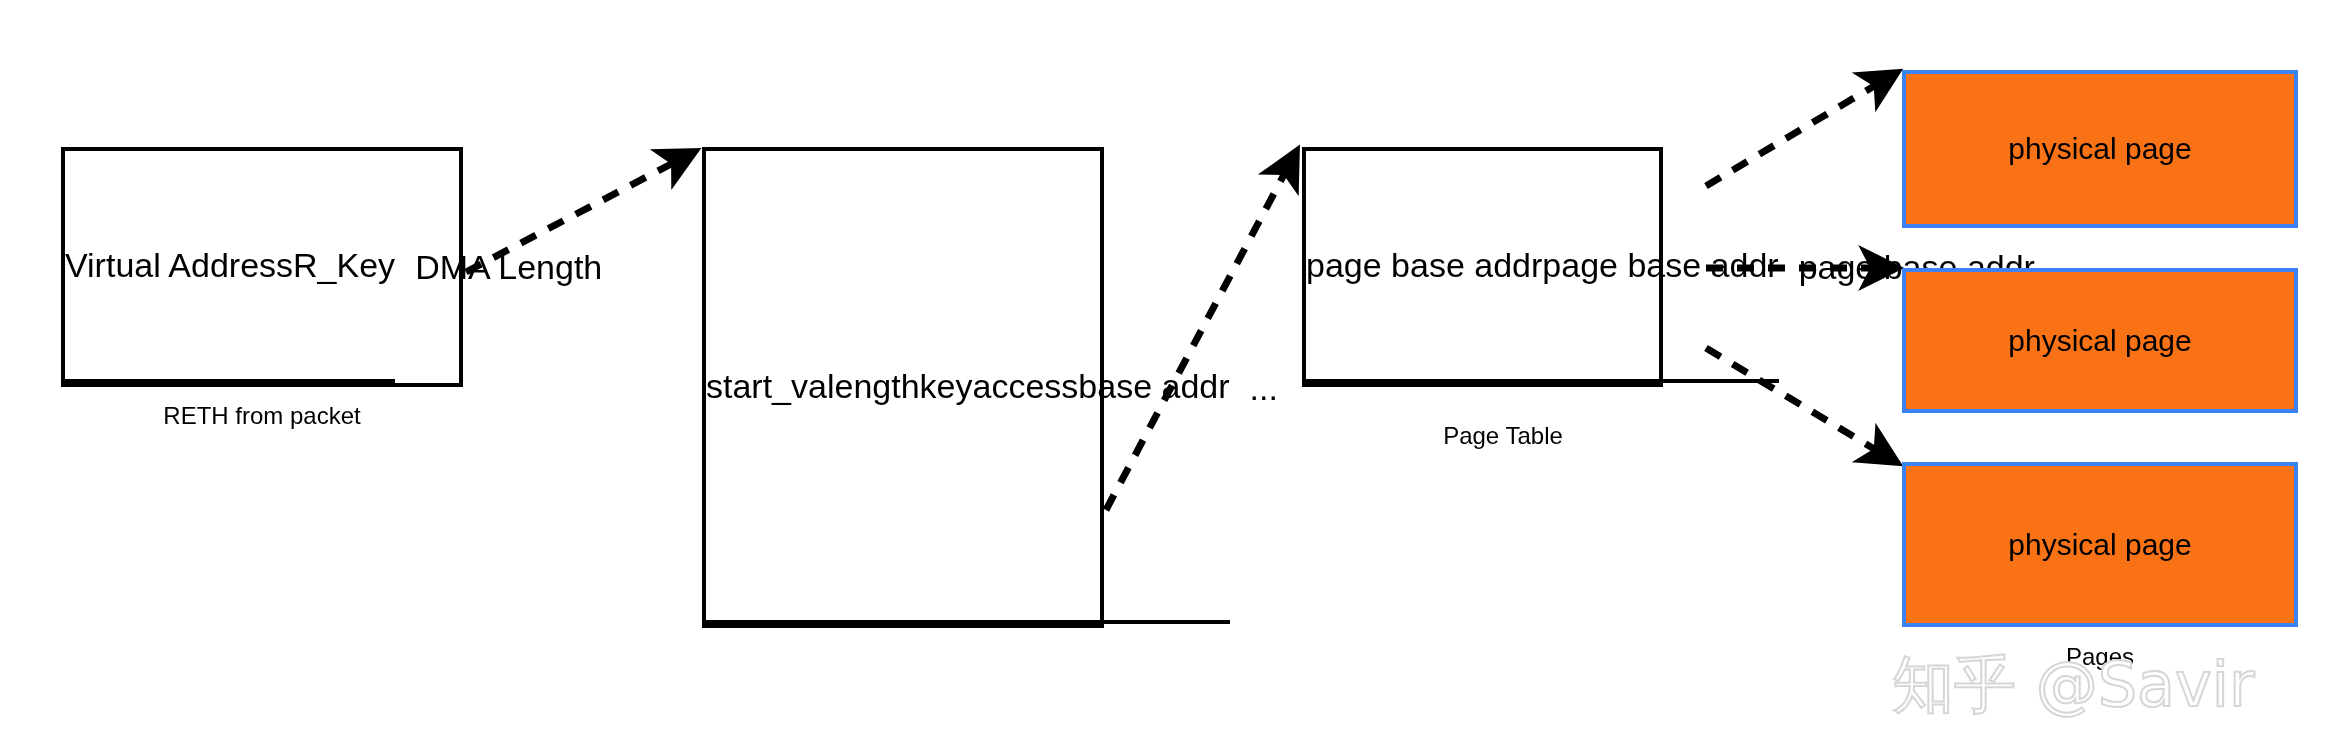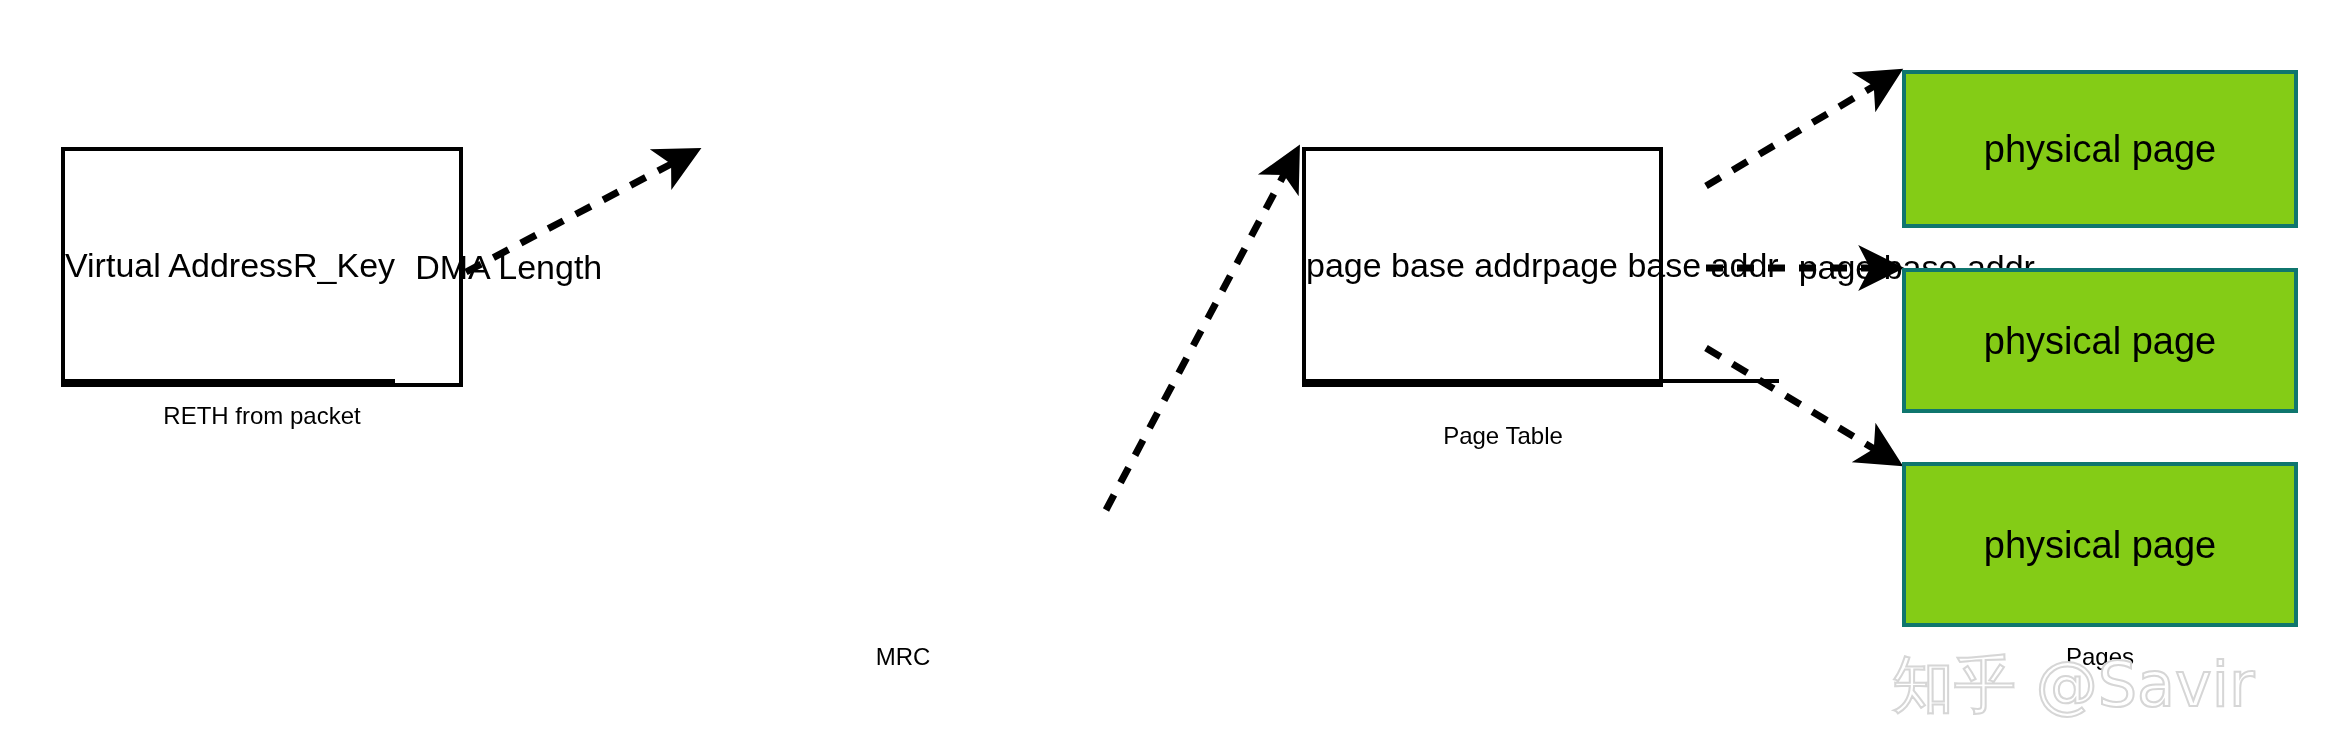--- a/index.html
+++ b/index.html
@@ -36,26 +36,26 @@
     line-height: 1;
     white-space: nowrap;
   }
   .struct .row:last-child {
     border-bottom: none;
     margin-left: 20px;
   }
   .plain-box {
     position: absolute;
     box-sizing: border-box;
-    border: 4px solid #0f766e;
-    background: #84cc16;
+    border: 4px solid #3b82f6;
+    background: #f97316;
     display: flex;
     align-items: center;
     justify-content: center;
-    font-size: 38px;
+    font-size: 30px;
     color: #000000;
     line-height: 1;
     white-space: nowrap;
     z-index: 3;
   }
   .caption {
     position: absolute;
     font-size: 24px;
     color: #000000;
     line-height: 1;
@@ -107,21 +107,28 @@
     <line x1="1706" y1="348" x2="1896" y2="462" stroke="#000000" stroke-width="7" stroke-dasharray="17,14" marker-end="url(#ah)"></line>
   </svg>
 
   <div class="struct" style="left:61px; top:147px; width:402px; height:240px;">
     <div class="row">Virtual Address</div>
     <div class="row">R_Key</div>
     <div class="row">DMA Length</div>
   </div>
   <div class="caption" style="left:61px; top:404px; width:402px;">RETH from packet</div>
 
-  <div class="caption" style="left:702px; top:645px; width:402px;">MRC</div>
+  <div class="struct" style="left:702px; top:147px; width:402px; height:481px;">
+    <div class="row">start_va</div>
+    <div class="row">length</div>
+    <div class="row">key</div>
+    <div class="row">access</div>
+    <div class="row">base addr</div>
+    <div class="row">...</div>
+  </div>
 
   <div class="struct" style="left:1302px; top:147px; width:361px; height:240px;">
     <div class="row">page base addr</div>
     <div class="row">page base addr</div>
     <div class="row">page base addr</div>
   </div>
   <div class="caption" style="left:1302px; top:424px; width:402px;">Page Table</div>
 
   <div class="plain-box" style="left:1902px; top:70px; width:396px; height:158px;">physical page</div>
 

